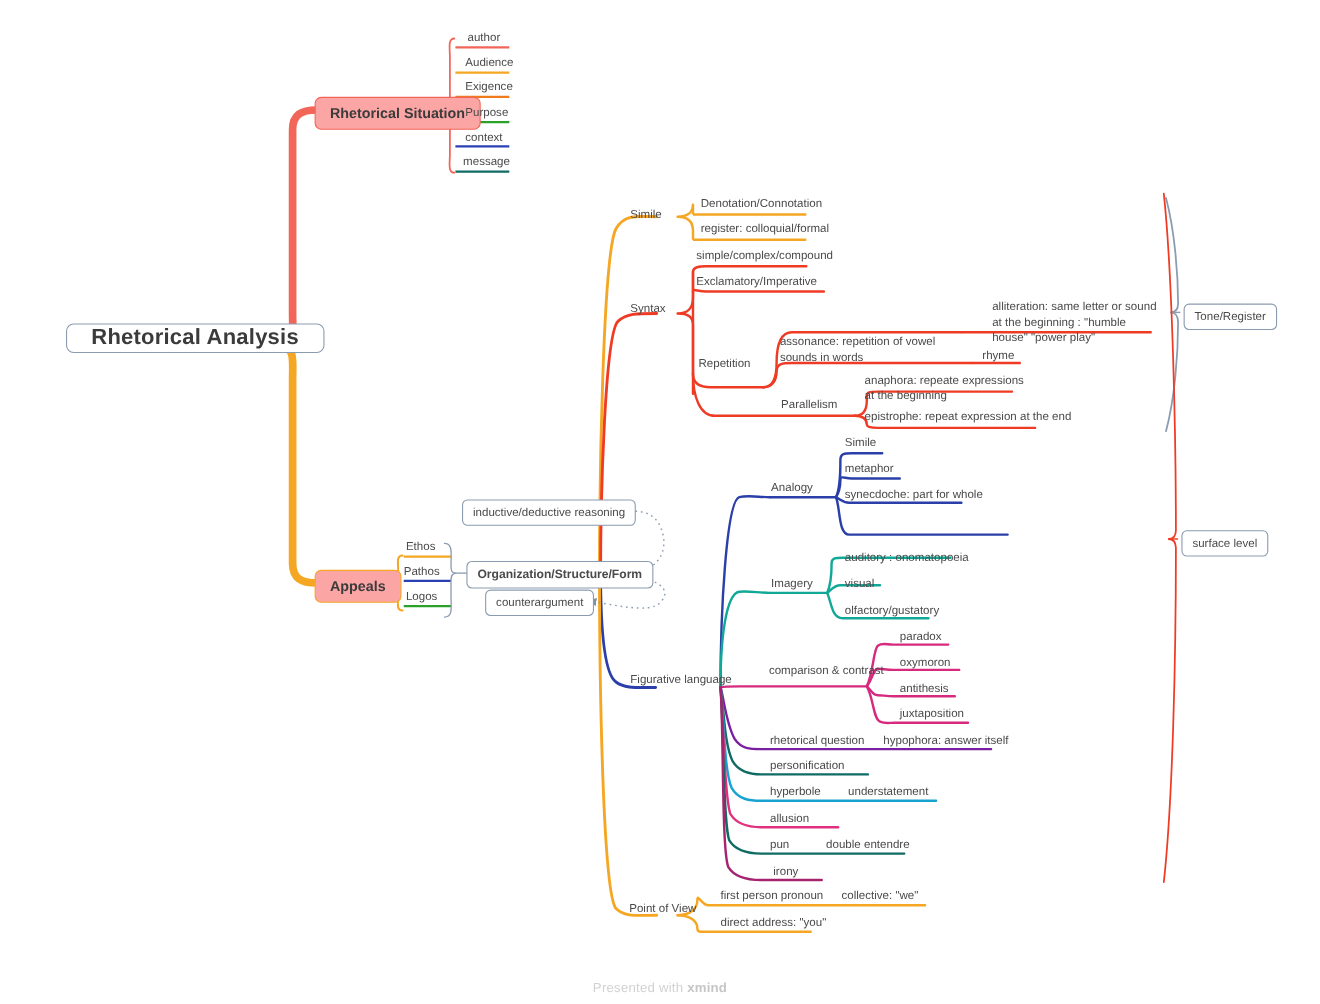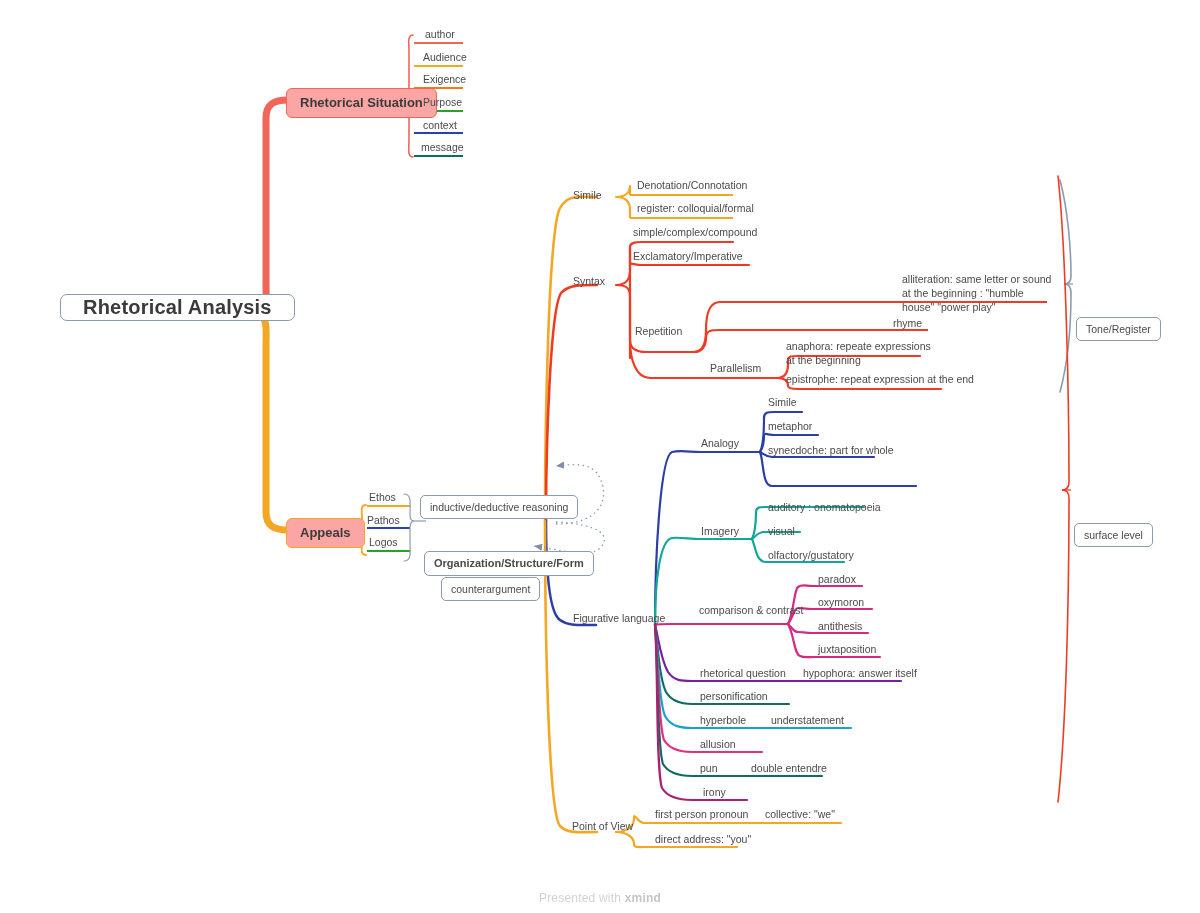--- a/index.html
+++ b/index.html
@@ -24,21 +24,21 @@
   .mainbox{
     border:1.6px solid;border-radius:6px;background:#fca5a5;
     font-size:13px;font-weight:bold;color:#3b3b3b;padding:6px 13px;
   }
   .mainbox.c-coral{border-color:#f2665a;}
   .mainbox.c-amber{border-color:#f5a623;}
 
   
   .callout{
     border:1.1px solid #8b9bb0;border-radius:5px;background:#fff;
-    font-size:10.5px;color:#4a4a4a;padding:4.5px 9px;margin-top:41px;
+    font-size:10.5px;color:#4a4a4a;padding:4.5px 9px;
   }
   .callout.bold{font-weight:bold;font-size:11px;}
 
   
   .lbl{font-size:10.5px;color:#4a4a4a;}
   .lbl.w2{line-height:1.32;}
 
   .footer{
     position:absolute;left:0;right:0;bottom:8px;text-align:center;
     font-size:12px;color:#d2d2d2;letter-spacing:.2px;
@@ -178,20 +178,21 @@
   <div class="node lbl" style="left:637px;top:179px;">Denotation/Connotation</div>
   <div class="node lbl" style="left:637px;top:202px;">register: colloquial/formal</div>
 
   <div class="node lbl" style="left:573px;top:275px;">Syntax</div>
   <div class="node lbl" style="left:633px;top:226px;">simple/complex/compound</div>
   <div class="node lbl" style="left:633px;top:250px;">Exclamatory/Imperative</div>
   <div class="node lbl" style="left:635px;top:325px;">Repetition</div>
   <div class="node lbl" style="left:710px;top:362px;">Parallelism</div>
 
   <div class="node lbl w2" style="left:902px;top:273px;width:150px;white-space:normal;">alliteration: same letter or sound at the beginning : "humble house" "power play"</div>
+  <div class="node lbl w2" style="left:709px;top:305px;width:160px;white-space:normal;">assonance: repetition of vowel sounds in words</div>
   <div class="node lbl" style="left:893px;top:317px;">rhyme</div>
   <div class="node lbl w2" style="left:786px;top:340px;width:146px;white-space:normal;">anaphora: repeate expressions at the beginning</div>
   <div class="node lbl" style="left:786px;top:373px;">epistrophe: repeat expression at the end</div>
 
   <div class="node lbl" style="left:573px;top:612px;">Figurative language</div>
 
   <div class="node lbl" style="left:701px;top:437px;">Analogy</div>
   <div class="node lbl" style="left:768px;top:396px;">Simile</div>
   <div class="node lbl" style="left:768px;top:420px;">metaphor</div>
   <div class="node lbl" style="left:768px;top:444px;">synecdoche: part for whole</div>

